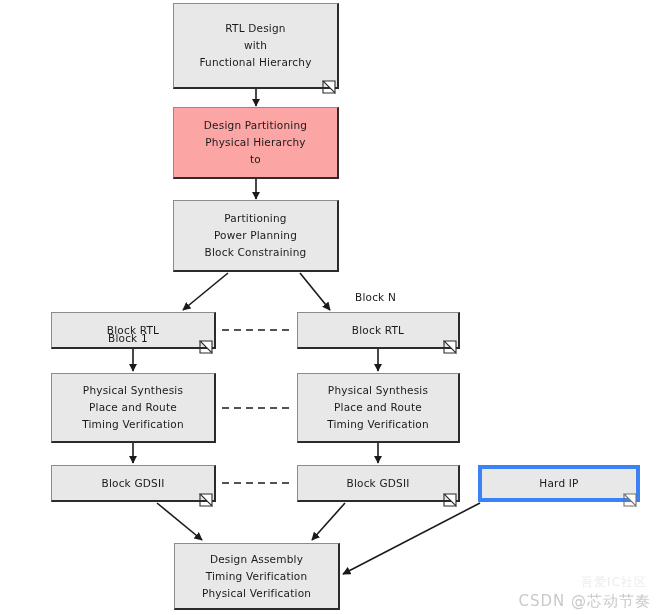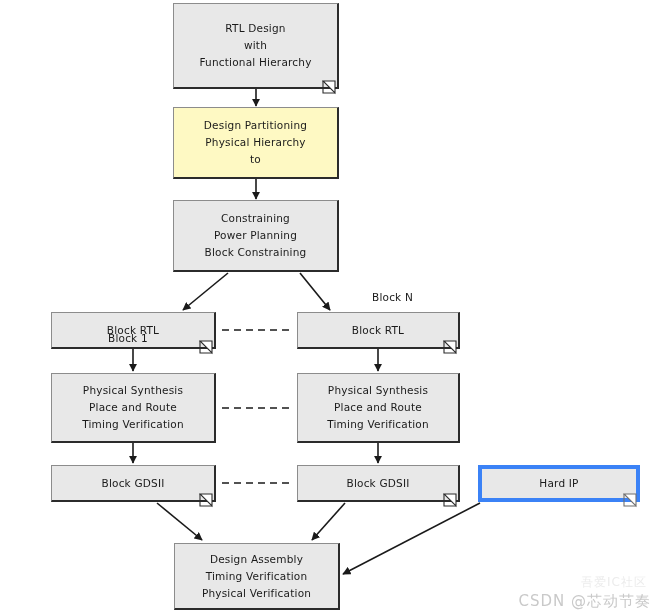--- a/index.html
+++ b/index.html
@@ -120,30 +120,30 @@
         <div class="lines">
           <div>RTL Design</div>
           <div>with</div>
           <div>Functional Hierarchy</div>
         </div>
       </div>
       <svg class="fold" viewBox="0 0 15 15" style="left: 322px; top: 80px;">
         <path d="M 1 1 L 13 1 L 13 13 Z" fill="#ffffff" stroke="#2b2b2b" stroke-width="1.1" stroke-linejoin="miter"></path>
         <path d="M 1 1 L 1 13 L 13 13" fill="none" stroke="#2b2b2b" stroke-width="1.1"></path>
       </svg>
-      <div class="node b-heavy" style="left: 173px; top: 107px; width: 166px; height: 72px; background: #fef9c3;">
+      <div class="node b-heavy" style="left: 173px; top: 107px; width: 166px; height: 72px; background: #fca5a5;">
         <div class="lines">
           <div>Design Partitioning</div>
           <div>Physical Hierarchy</div>
           <div>to</div>
         </div>
       </div>
       <div class="node b-heavy" style="left: 173px; top: 200px; width: 166px; height: 72px; background: rgb(232, 232, 232);">
         <div class="lines">
-          <div>Constraining</div>
+          <div>Partitioning</div>
           <div>Power Planning</div>
           <div>Block Constraining</div>
         </div>
       </div>
       <div class="node b-heavy" style="left: 51px; top: 312px; width: 165px; height: 37px; background: rgb(232, 232, 232);">
         <div class="lines">
           <div>Block RTL</div>
         </div>
       </div>
       <svg class="fold" viewBox="0 0 15 15" style="left: 199px; top: 340px;">
@@ -204,18 +204,18 @@
         <div class="lines">
           <div>Design Assembly</div>
           <div>Timing Verification</div>
           <div>Physical Verification</div>
         </div>
       </div>
     </div>
 
   <div id="labels-group">
       <div class="edge-label" style="left: 108px; top: 291px; margin-top: 41px;">Block 1</div>
-      <div class="edge-label" style="left: 372px; top: 291px;">Block N</div>
+      <div class="edge-label" style="left: 355px; top: 291px;">Block N</div>
     </div>
 
   <div class="watermark-sub">吾爱IC社区</div>
   <div class="watermark">CSDN @芯动节奏</div>
 </div>
 
 </body></html>

